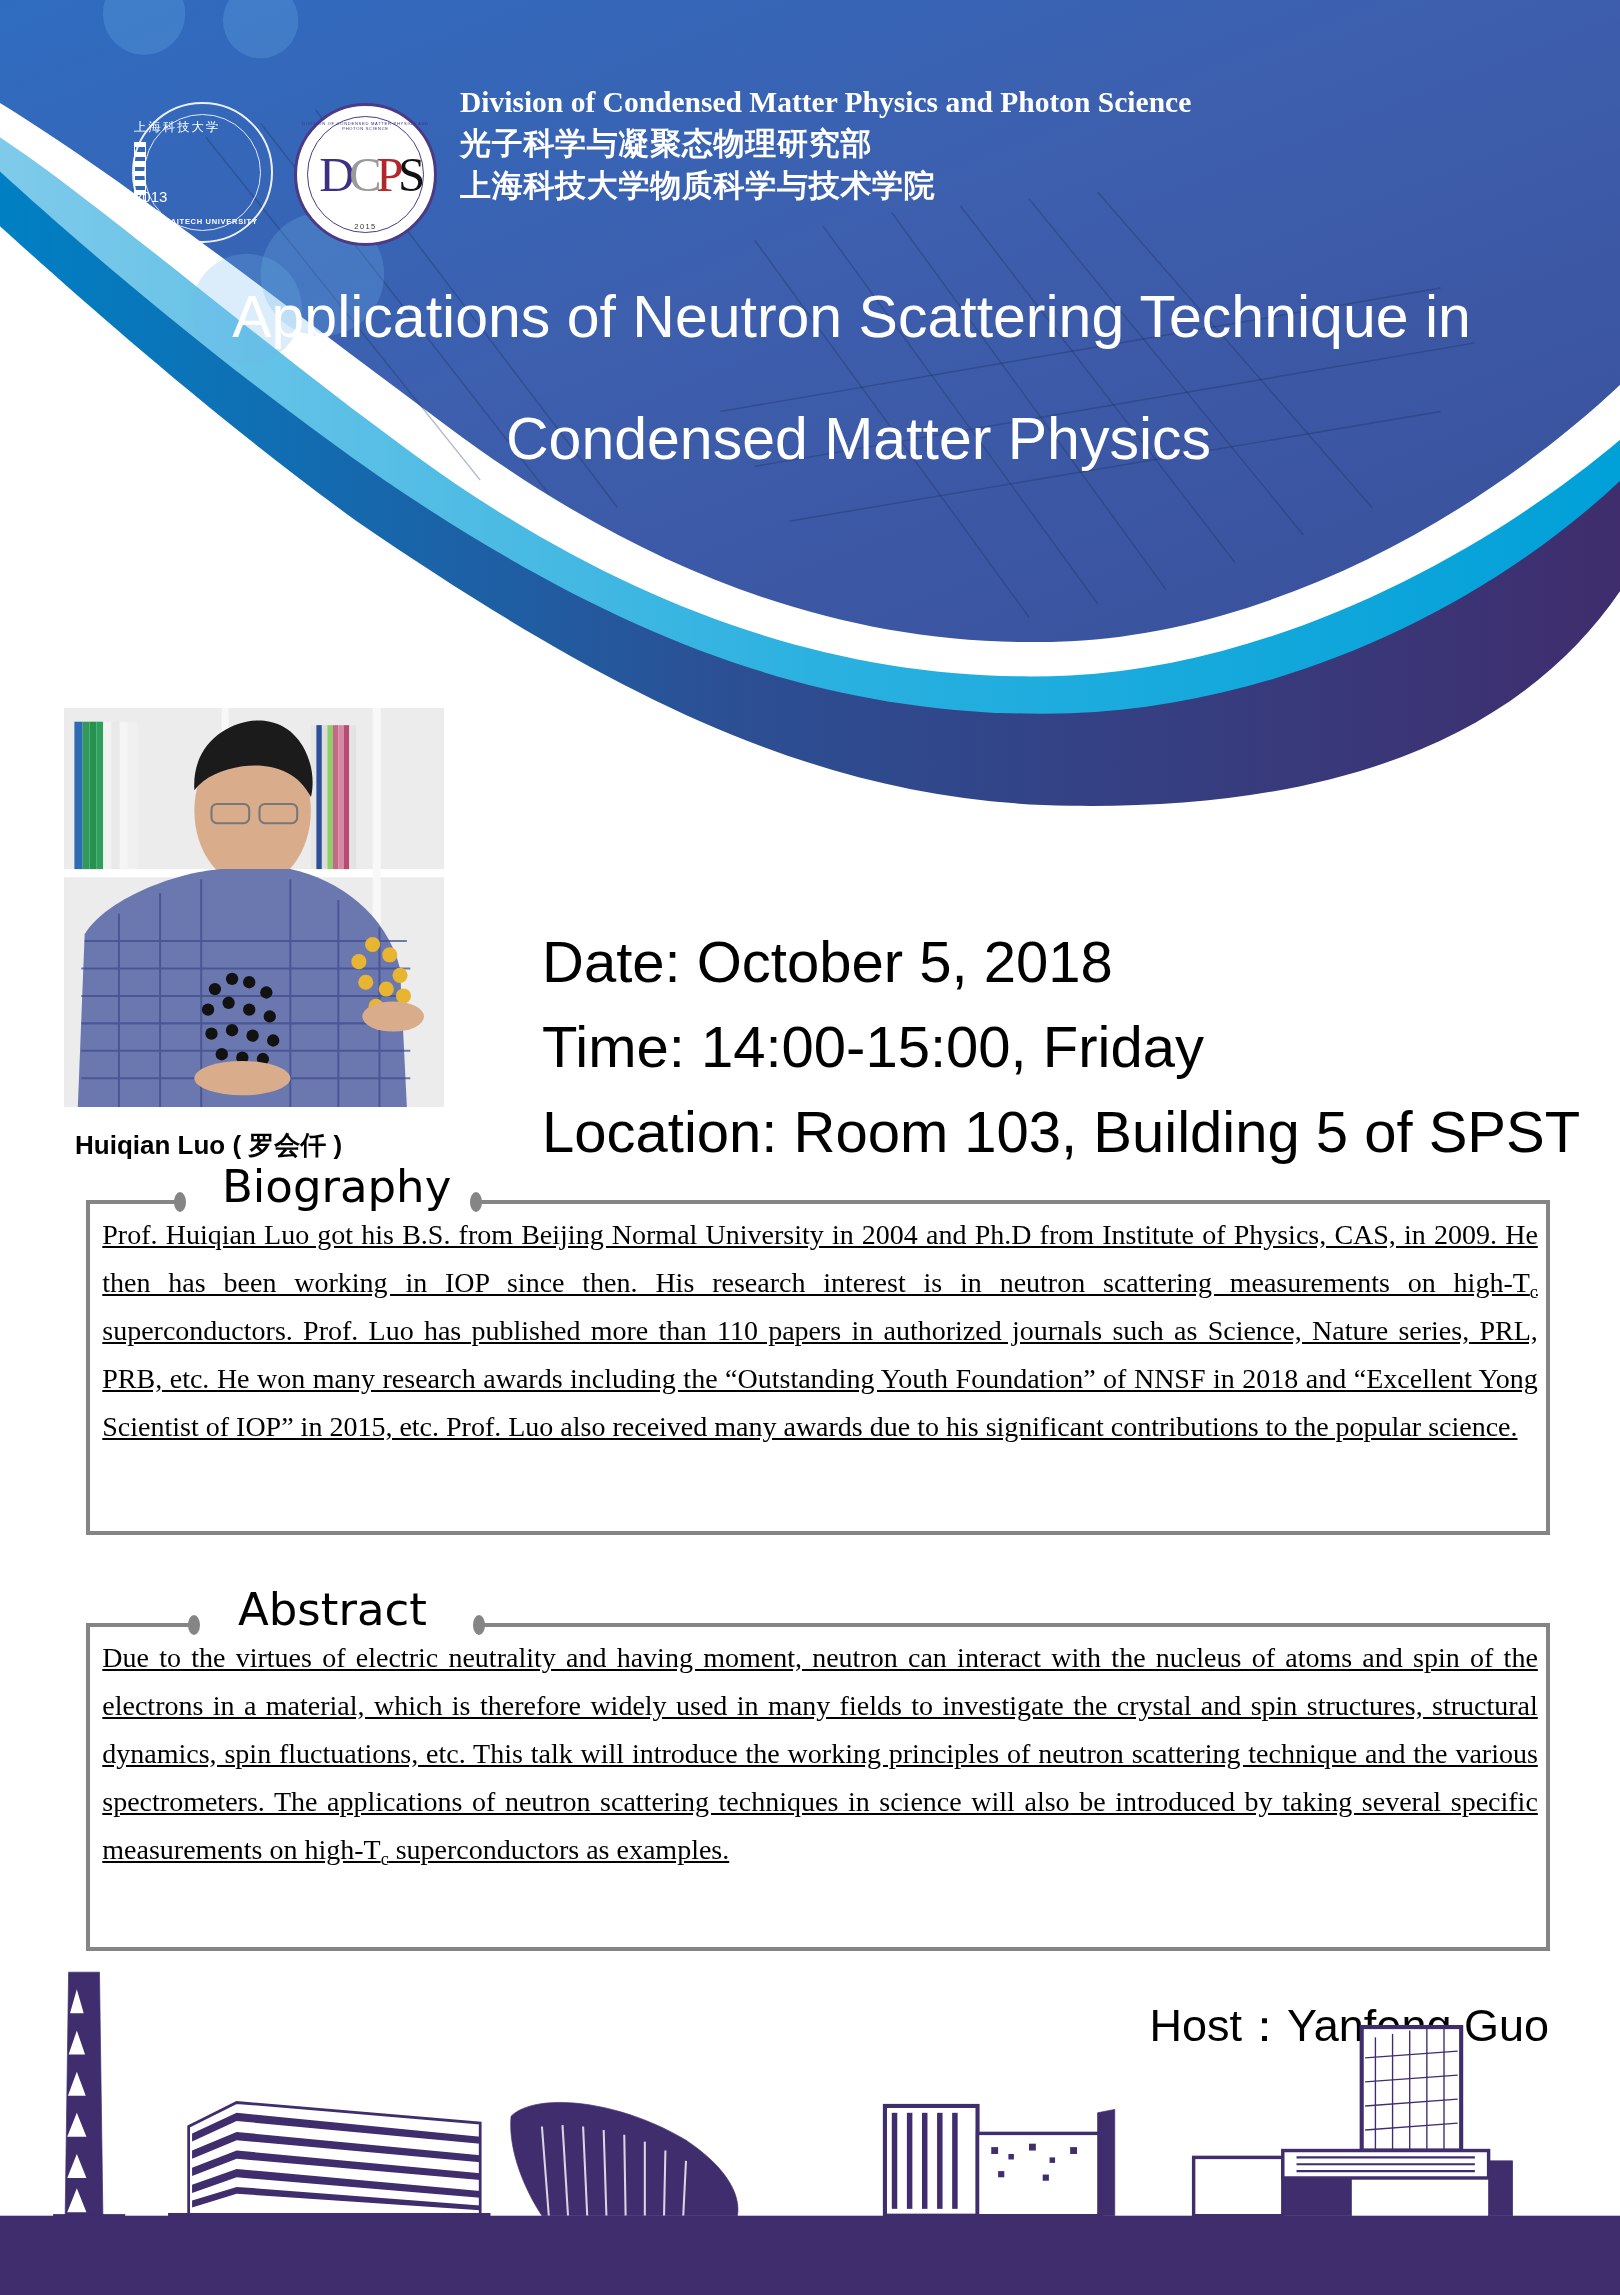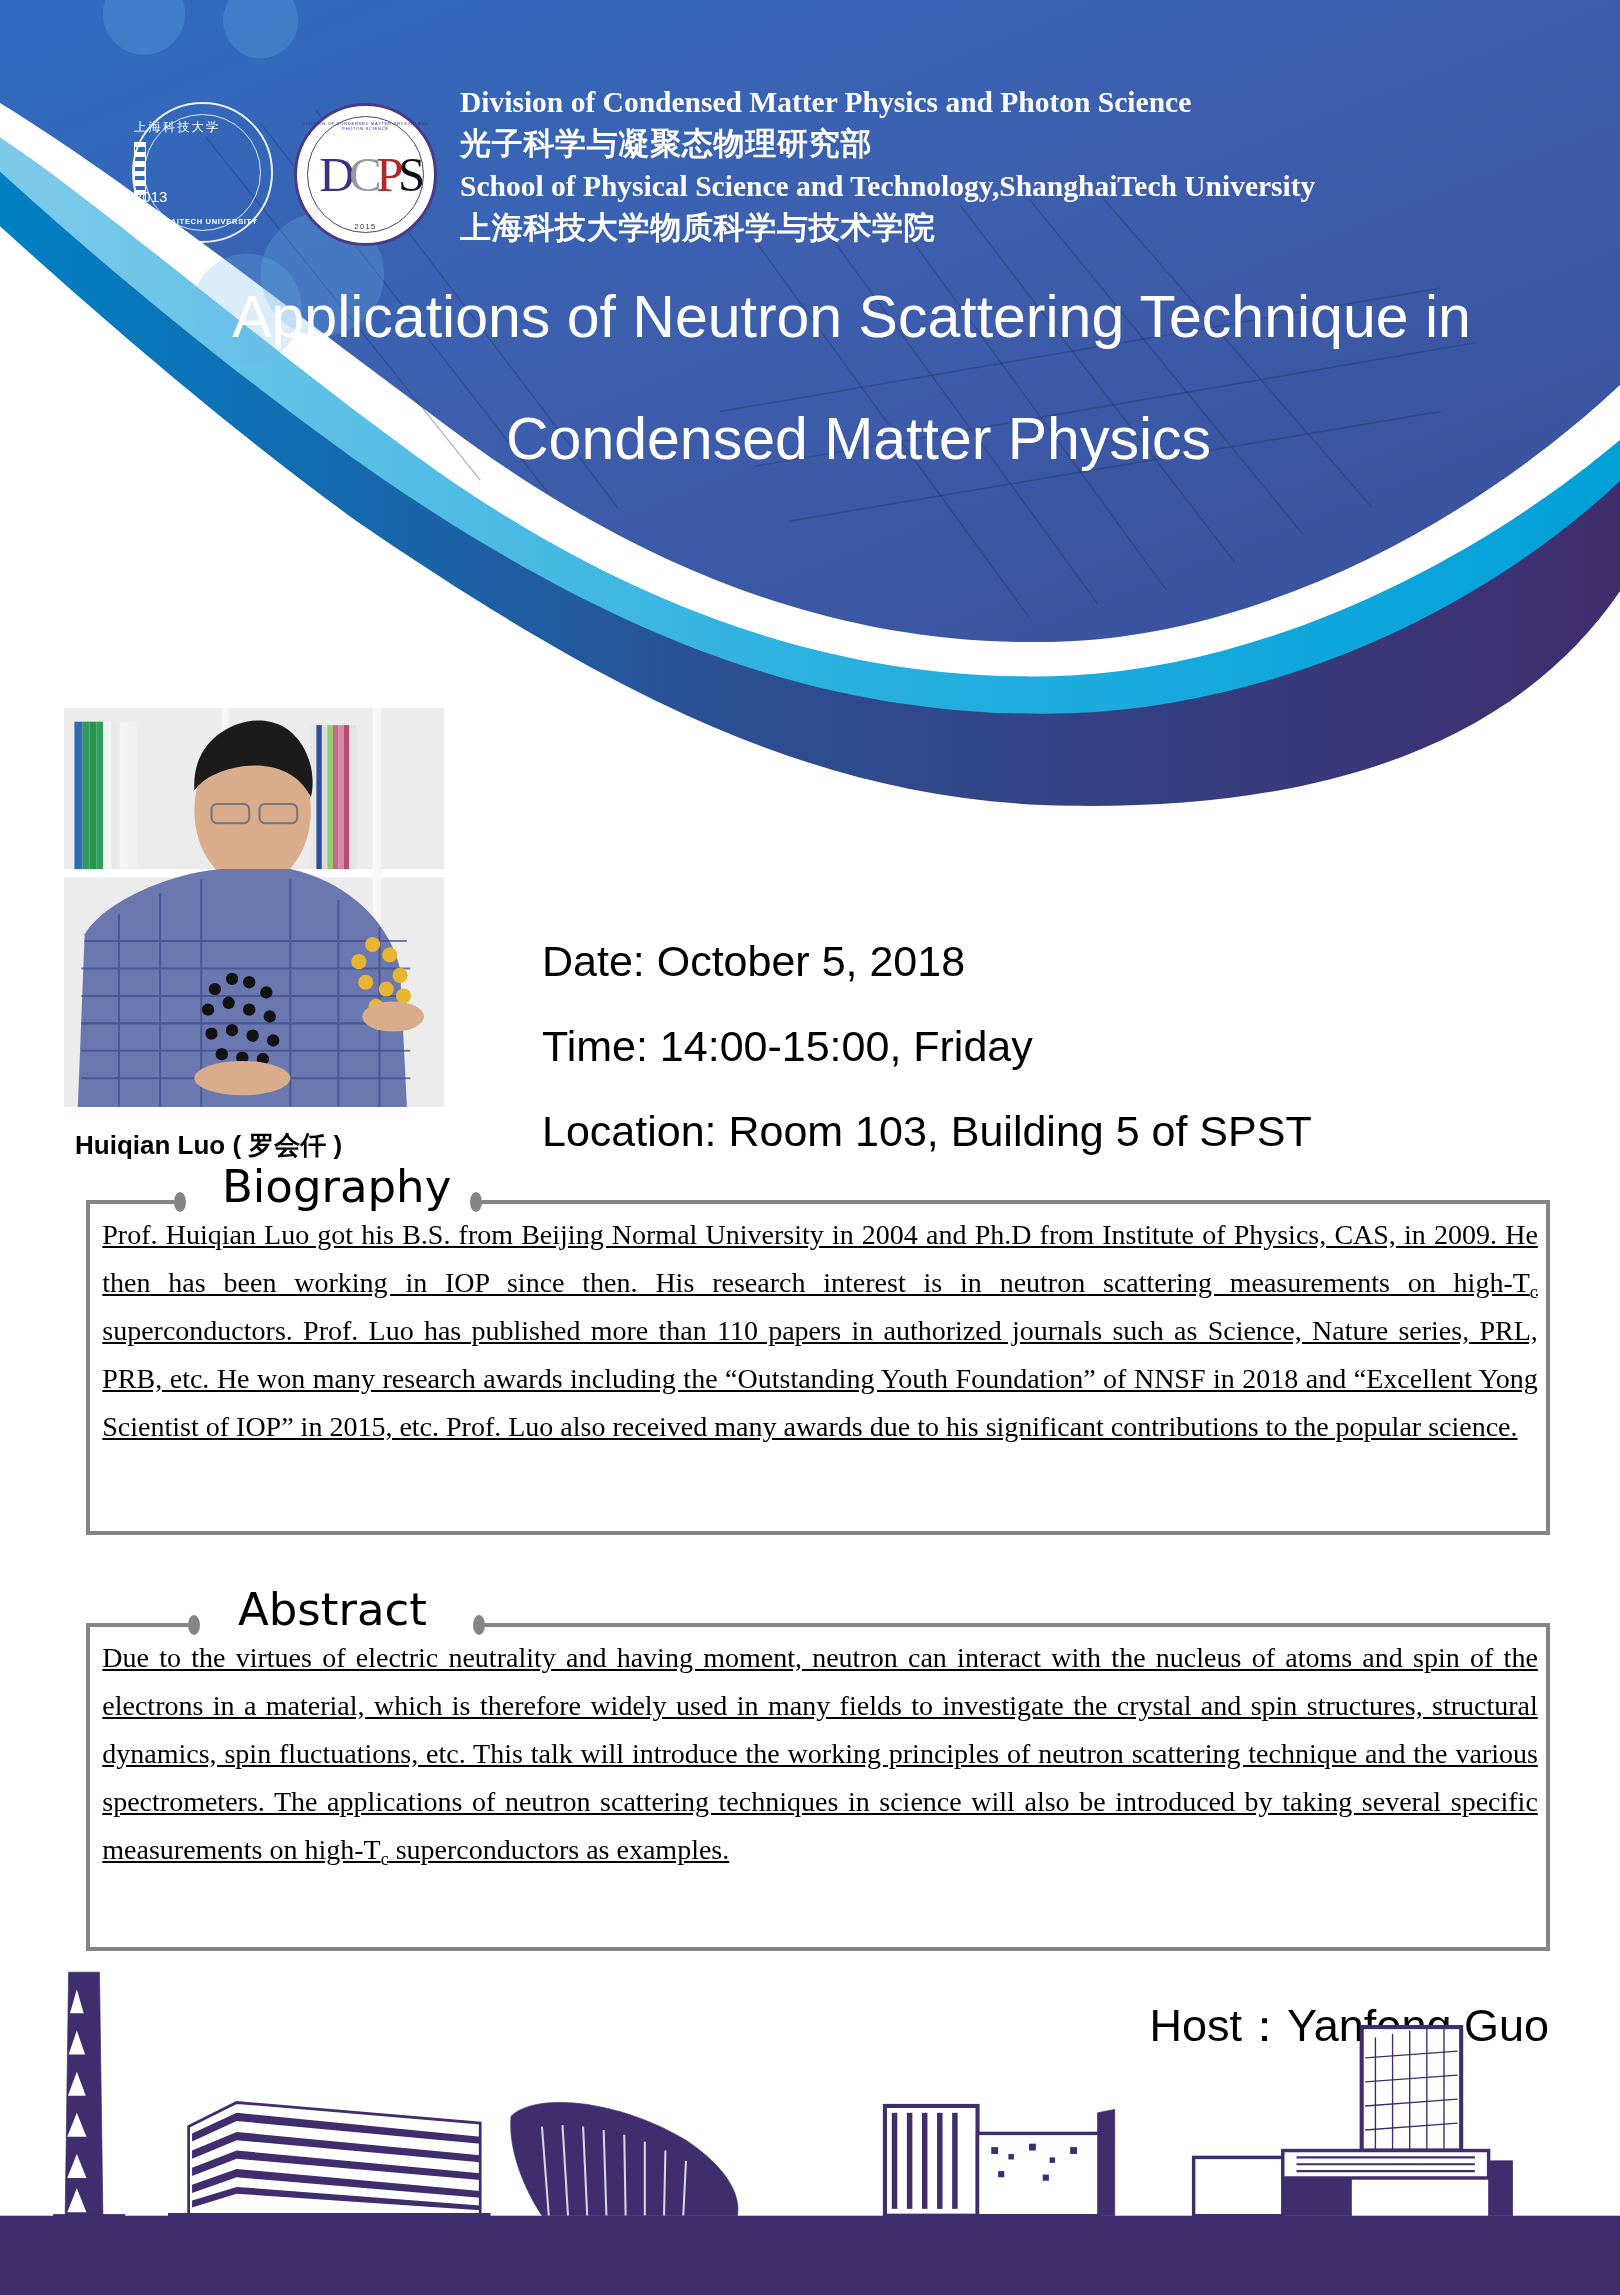--- a/index.html
+++ b/index.html
@@ -29,21 +29,21 @@
   .title { position: absolute; left: 0; width: 1621px; text-align: center; color: #ffffff; font-size: 59px; font-weight: normal; white-space: nowrap; }
   .title-1 { top: 283px; left: 41px; }
   .title-2 { top: 405px; left: 48px; }
 
   
   .photo { position: absolute; left: 64px; top: 708px; width: 380px; height: 399px; overflow: hidden; background: #e9e9e9; }
   .caption { position: absolute; left: 75px; top: 1128px; font-size: 26px; font-weight: bold; white-space: nowrap; }
 
   
   .info { position: absolute; left: 542px; top: 919px; }
-  .info .row { font-size: 43px; line-height: 85px; white-space: nowrap; }
+  .info .row { font-size: 58px; line-height: 85px; white-space: nowrap; }
 
   
   .section { position: absolute; left: 86px; width: 1464px; border: 4.1px solid #858585; border-top: none; box-sizing: border-box; text-decoration: underline; }
   .sec-head { position: absolute; left: -4.1px; right: -4.1px; top: -4.1px; height: 4.1px; }
   .sec-head .seg { position:absolute; top: 0; height: 4.1px; background: #858585; }
   .sec-head .dot { position:absolute; top: -8.2px; width: 12.3px; height: 20.6px; border-radius: 50%; background: #858585; }
   .sec-title { position:absolute; font-family: "DejaVu Sans", sans-serif; font-size: 45px; top: -44px; white-space: nowrap; }
   .sec-body { font-family: "Liberation Serif", serif; font-size: 28px; line-height: 48px; text-align: justify; padding: 6.9px 8.2px 0 12.3px; }
   .sec-body sub { font-size: 18px; vertical-align: -5.5px; line-height: 0; }
 
@@ -121,21 +121,20 @@
   <div class="arc" style="font-size:4.1px;">DIVISION OF CONDENSED MATTER PHYSICS AND PHOTON SCIENCE</div>
   <div class="letters">
     <span class="l-d">D</span><span class="l-c">C</span><span class="l-p">P</span><span class="l-s">S</span>
   </div>
   <div class="yr">2015</div>
 </div>
 
 <div class="org-lines">
   <div class="line">Division of Condensed Matter Physics and Photon Science</div>
   <div class="line cn">光子科学与凝聚态物理研究部</div>
-  <div class="line">School of Physical Science and Technology,ShanghaiTech University</div>
   <div class="line cn">上海科技大学物质科学与技术学院</div>
 </div>
 
 <div class="title title-1">Applications of Neutron Scattering Technique in</div>
 <div class="title title-2">Condensed Matter Physics</div>
 
 <div class="photo">
   <svg width="380" height="399" viewBox="0 0 554 582">
     <rect width="554" height="582" fill="#ececec"></rect>
 

